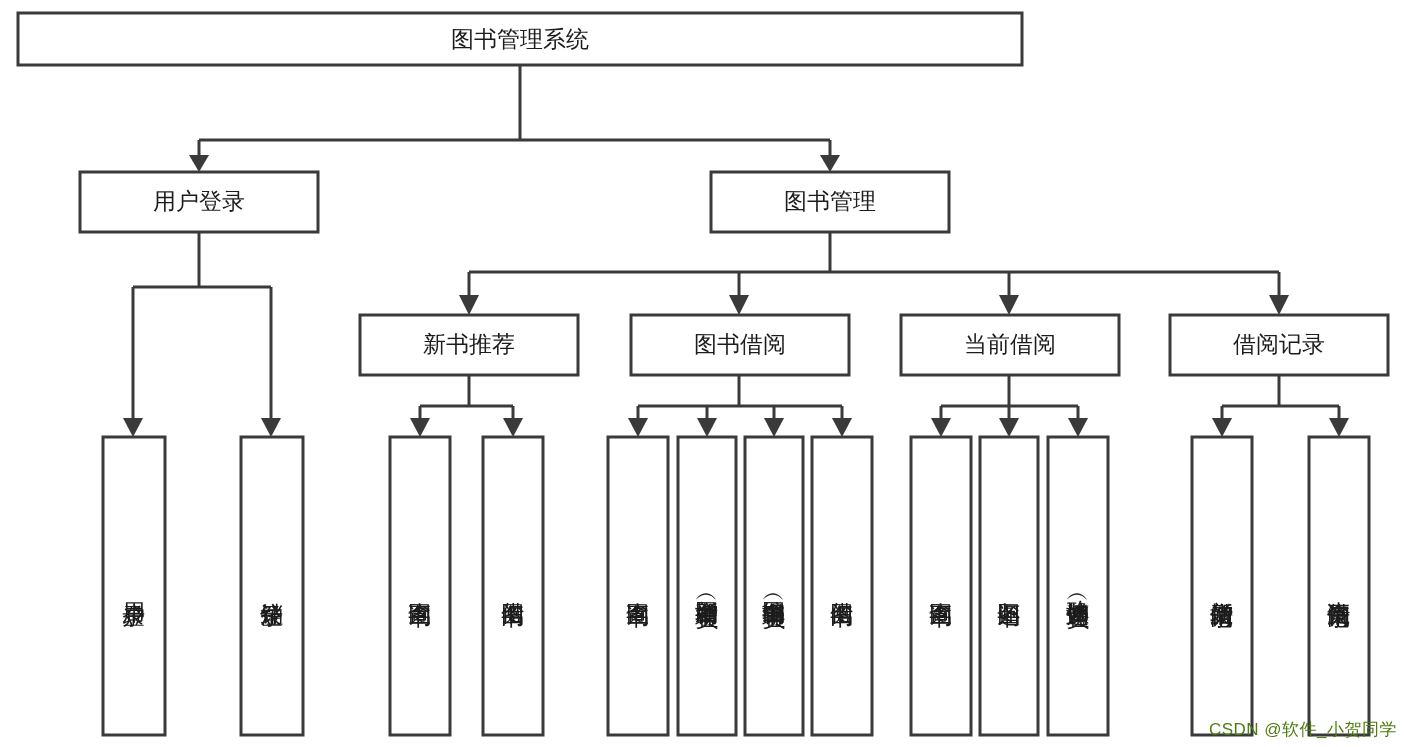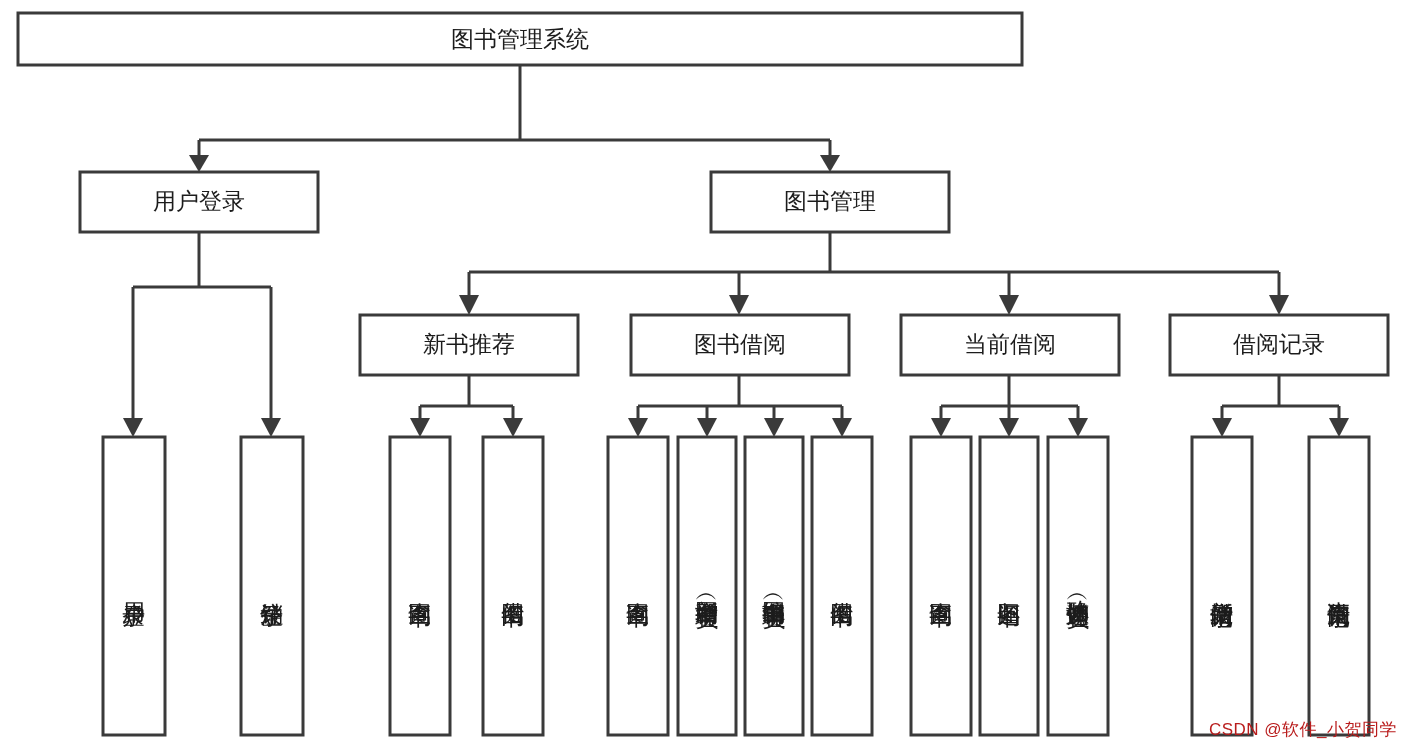--- a/index.html
+++ b/index.html
@@ -71,21 +71,21 @@
     white-space: nowrap;
     box-sizing: border-box;
     pointer-events: none;
   }
   .watermark {
     position: absolute;
     right: 8px;
     bottom: 6px;
     font-family: "Liberation Sans", sans-serif;
     font-size: 17px;
-    color: #b91c1c;
+    color: #4d7c0f;
     letter-spacing: 0.5px;
     white-space: nowrap;
   }
 </style>
 </head>
 <body>
 
 <div id="diagram-root">
 
   <svg id="tree-svg" viewBox="0 0 1405 747">

